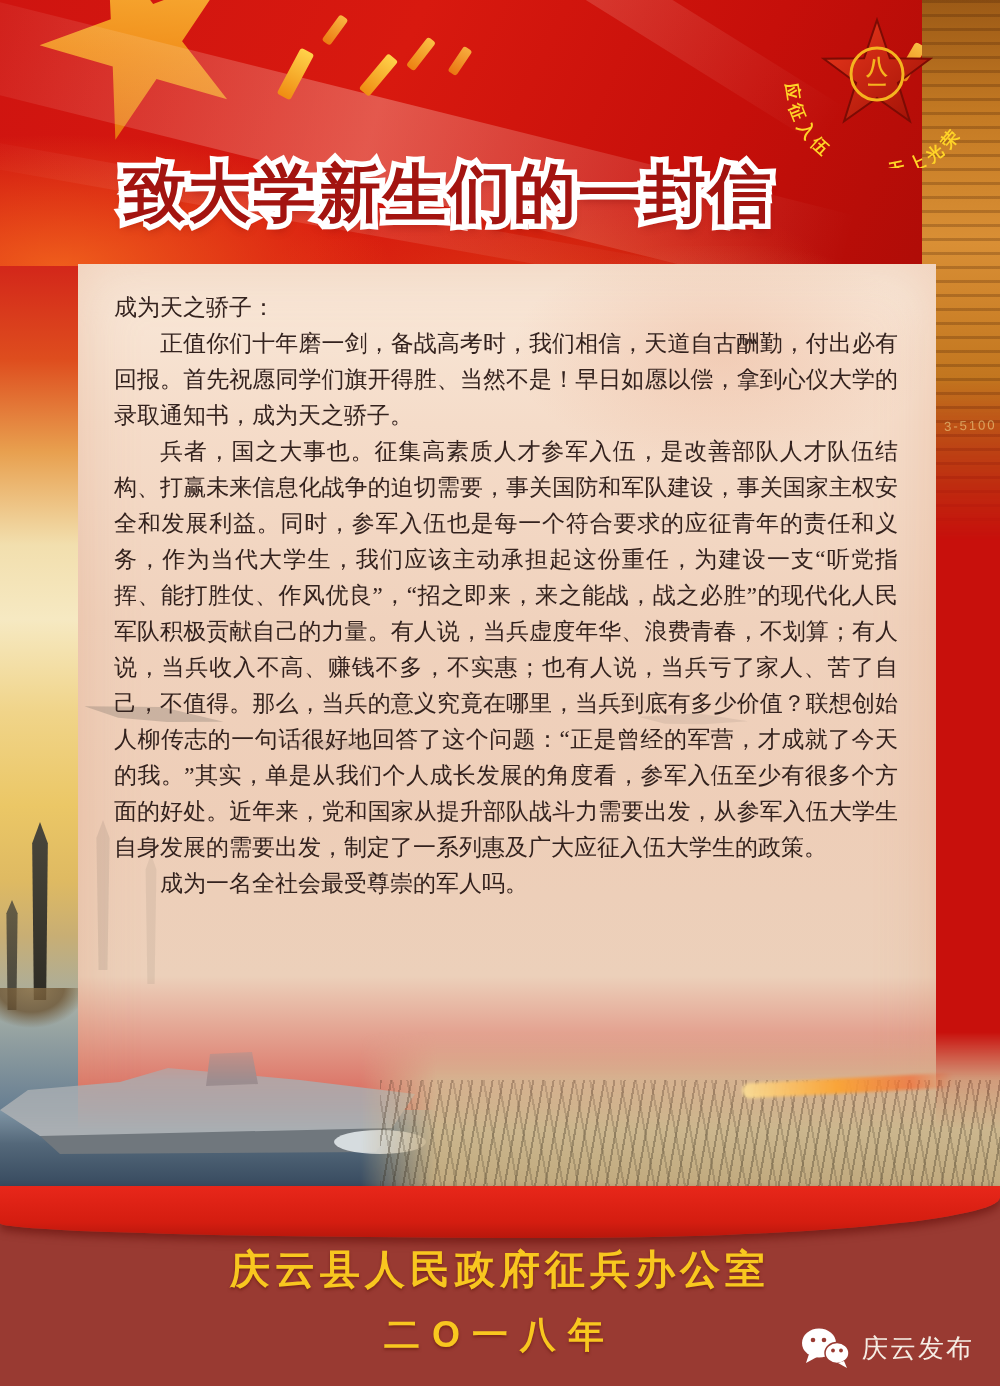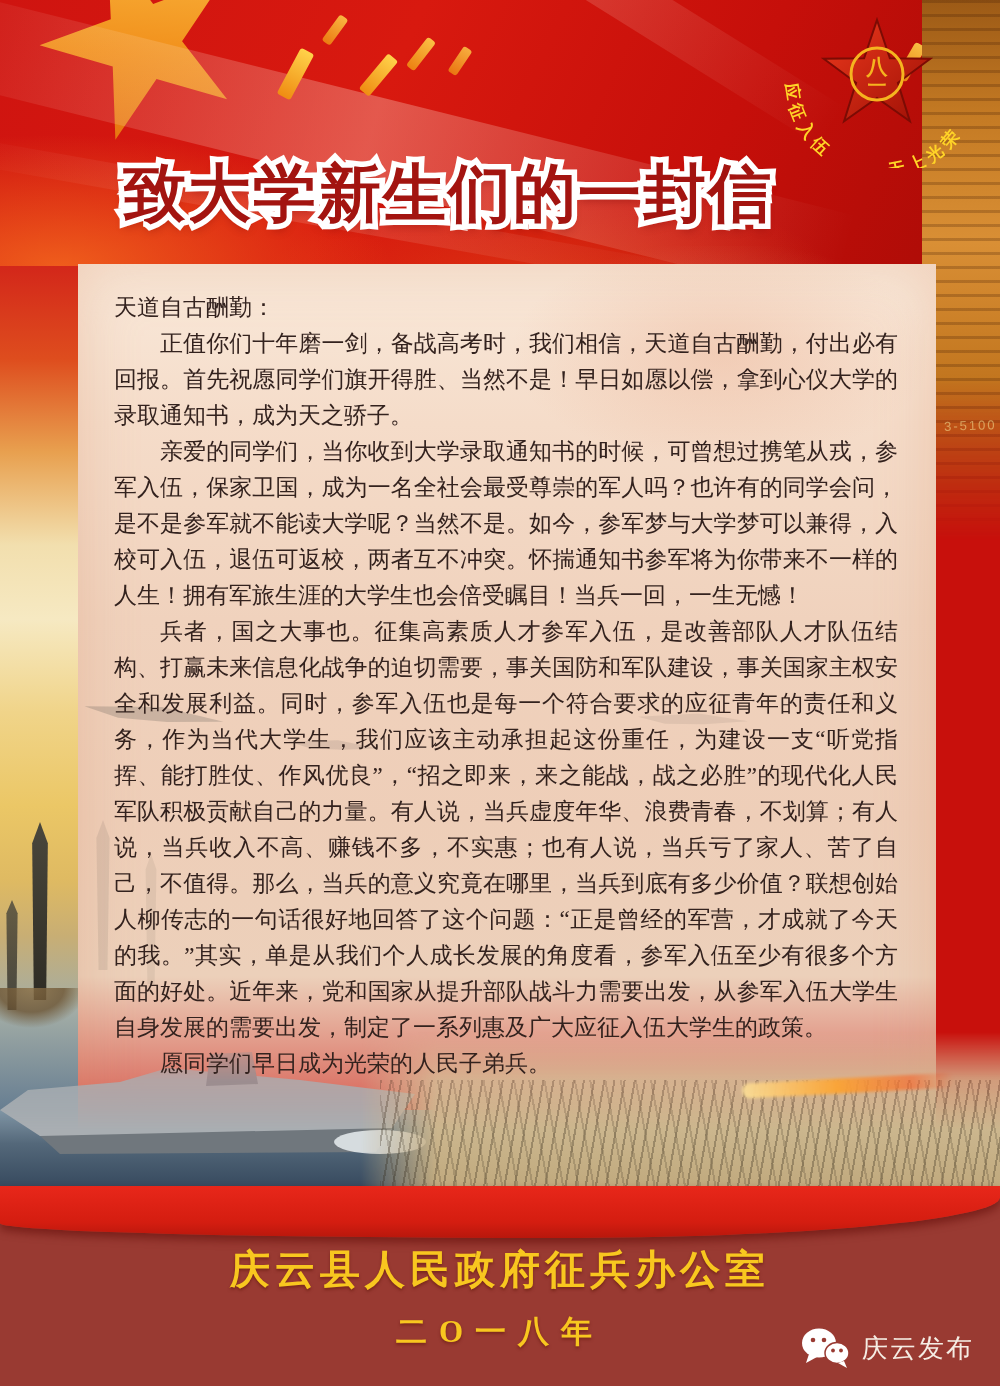--- a/index.html
+++ b/index.html
@@ -106,22 +106,22 @@
   .band-red{position:absolute;left:0;top:1186px;width:1000px;height:200px;z-index:6;background:#993a32;}
   .band-red .wave{position:absolute;left:0;top:0;width:100%;height:52px;
     background:linear-gradient(180deg,#e8271a 0%,#d41d10 70%,#b8170c 100%);
     border-radius:0 0 48% 60% / 0 0 44px 16px;
     box-shadow:0 5px 9px rgba(95,10,5,.55);}
   .office{position:relative;margin-top:56px;text-align:center;color:#f8c71f;
     font-weight:bold;font-size:40px;letter-spacing:5px;
     font-family:"Liberation Serif","DejaVu Serif",serif;
     text-shadow:0 2px 3px rgba(90,20,5,.5);}
   .yearline{position:relative;margin-top:14px;text-align:center;color:#f8c71f;
-    font-weight:bold;font-size:31px;letter-spacing:12px;
-    font-family:Liberation Serif, serif;
+    font-weight:bold;font-size:36px;letter-spacing:12px;
+    font-family:Liberation Sans, sans-serif;
     text-shadow:0 2px 3px rgba(90,20,5,.5);}
   .wechat{position:absolute;right:26px;bottom:16px;display:flex;align-items:center;gap:10px;}
   .wechat .label{color:#f5ede4;font-size:26px;letter-spacing:2px;}
 </style>
 </head>
 <body>
 
 <div class="poster">
 
   <div class="banner">
@@ -161,25 +161,24 @@
       <polygon points="40,104 392,96 376,120 60,122" fill="#70777d"></polygon>
       <polygon points="210,22 252,20 258,52 206,54" fill="#8d9298"></polygon>
       <ellipse cx="380" cy="110" rx="46" ry="12" fill="rgba(240,245,248,.8)"></ellipse>
     </svg>
     <div class="beach"></div>
     <div class="crowd"></div>
     <div class="flame"></div>
   </div>
 
   <div class="letter">
-    <p class="salute">天道自古酬勤：</p>
+    <p class="salute">成为天之骄子：</p>
     <p>正值你们十年磨一剑，备战高考时，我们相信，天道自古酬勤，付出必有回报。首先祝愿同学们旗开得胜、当然不是！早日如愿以偿，拿到心仪大学的录取通知书，成为天之骄子。</p>
-    <p>亲爱的同学们，当你收到大学录取通知书的时候，可曾想过携笔从戎，参军入伍，保家卫国，成为一名全社会最受尊崇的军人吗？也许有的同学会问，是不是参军就不能读大学呢？当然不是。如今，参军梦与大学梦可以兼得，入校可入伍，退伍可返校，两者互不冲突。怀揣通知书参军将为你带来不一样的人生！拥有军旅生涯的大学生也会倍受瞩目！当兵一回，一生无憾！</p>
     <p>兵者，国之大事也。征集高素质人才参军入伍，是改善部队人才队伍结构、打赢未来信息化战争的迫切需要，事关国防和军队建设，事关国家主权安全和发展利益。同时，参军入伍也是每一个符合要求的应征青年的责任和义务，作为当代大学生，我们应该主动承担起这份重任，为建设一支“听党指挥、能打胜仗、作风优良”，“招之即来，来之能战，战之必胜”的现代化人民军队积极贡献自己的力量。有人说，当兵虚度年华、浪费青春，不划算；有人说，当兵收入不高、赚钱不多，不实惠；也有人说，当兵亏了家人、苦了自己，不值得。那么，当兵的意义究竟在哪里，当兵到底有多少价值？联想创始人柳传志的一句话很好地回答了这个问题：“正是曾经的军营，才成就了今天的我。”其实，单是从我们个人成长发展的角度看，参军入伍至少有很多个方面的好处。近年来，党和国家从提升部队战斗力需要出发，从参军入伍大学生自身发展的需要出发，制定了一系列惠及广大应征入伍大学生的政策。</p>
-    <p>愿同学们早日成为光荣的人民子弟兵。</p>
+    <p>成为一名全社会最受尊崇的军人吗。</p>
   </div>
 
   <div class="titlebox">
     <span class="stack">
       <span class="stroke">致大学新生们的一封信</span>
       <span class="fill">致大学新生们的一封信</span>
     </span>
   </div>
 
   <svg class="emblem" viewBox="0 0 220 158">

